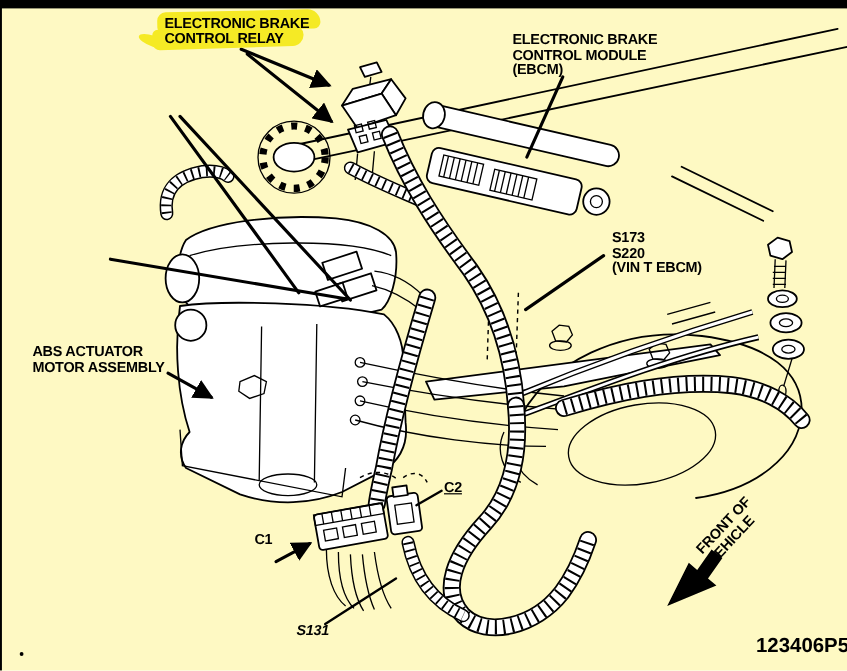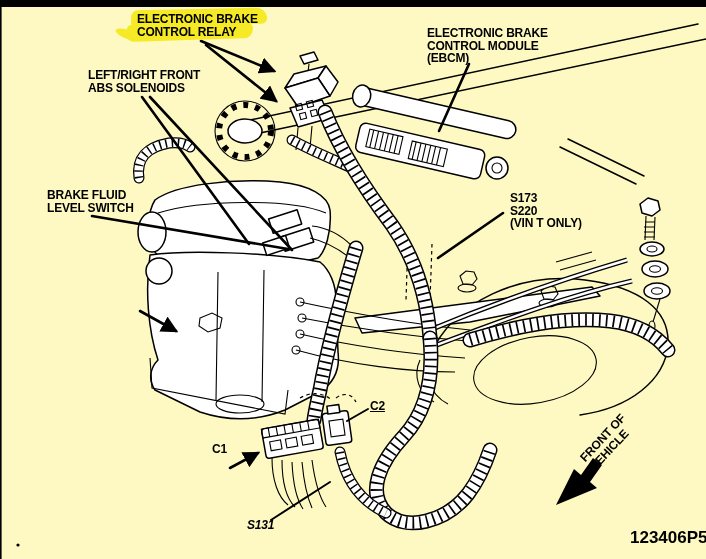--- a/index.html
+++ b/index.html
@@ -238,26 +238,24 @@
 
   <div class="hl hl-a"></div>
   <div class="hl hl-b"></div>
   <div class="hl hl-c"></div>
 
   <div class="lbl lbl-relay">ELECTRONIC BRAKE
 CONTROL RELAY</div>
   <div class="lbl lbl-ebcm">ELECTRONIC BRAKE
 CONTROL MODULE
 (EBCM)</div>
-  <div class="lbl lbl-solenoids">LEFT/RIGHT FRONT
-ABS SOLENOIDS</div>
-  <div class="lbl lbl-fluid">BRAKE FLUID
-LEVEL SWITCH</div>
+  <div class="lbl lbl-actuator">ABS ACTUATOR
+MOTOR ASSEMBLY</div>
   <div class="lbl lbl-s173">S173
 S220
-(VIN T ONLY)</div>
+(VIN T EBCM)</div>
   <div class="lbl lbl-c2">C2</div>
   <div class="lbl lbl-c1">C1</div>
   <div class="lbl lbl-s131">S131</div>
   <div class="lbl lbl-front">FRONT OF
 VEHICLE</div>
   <div class="lbl lbl-part">123406P5</div>
 </div>
 
 </body></html>

